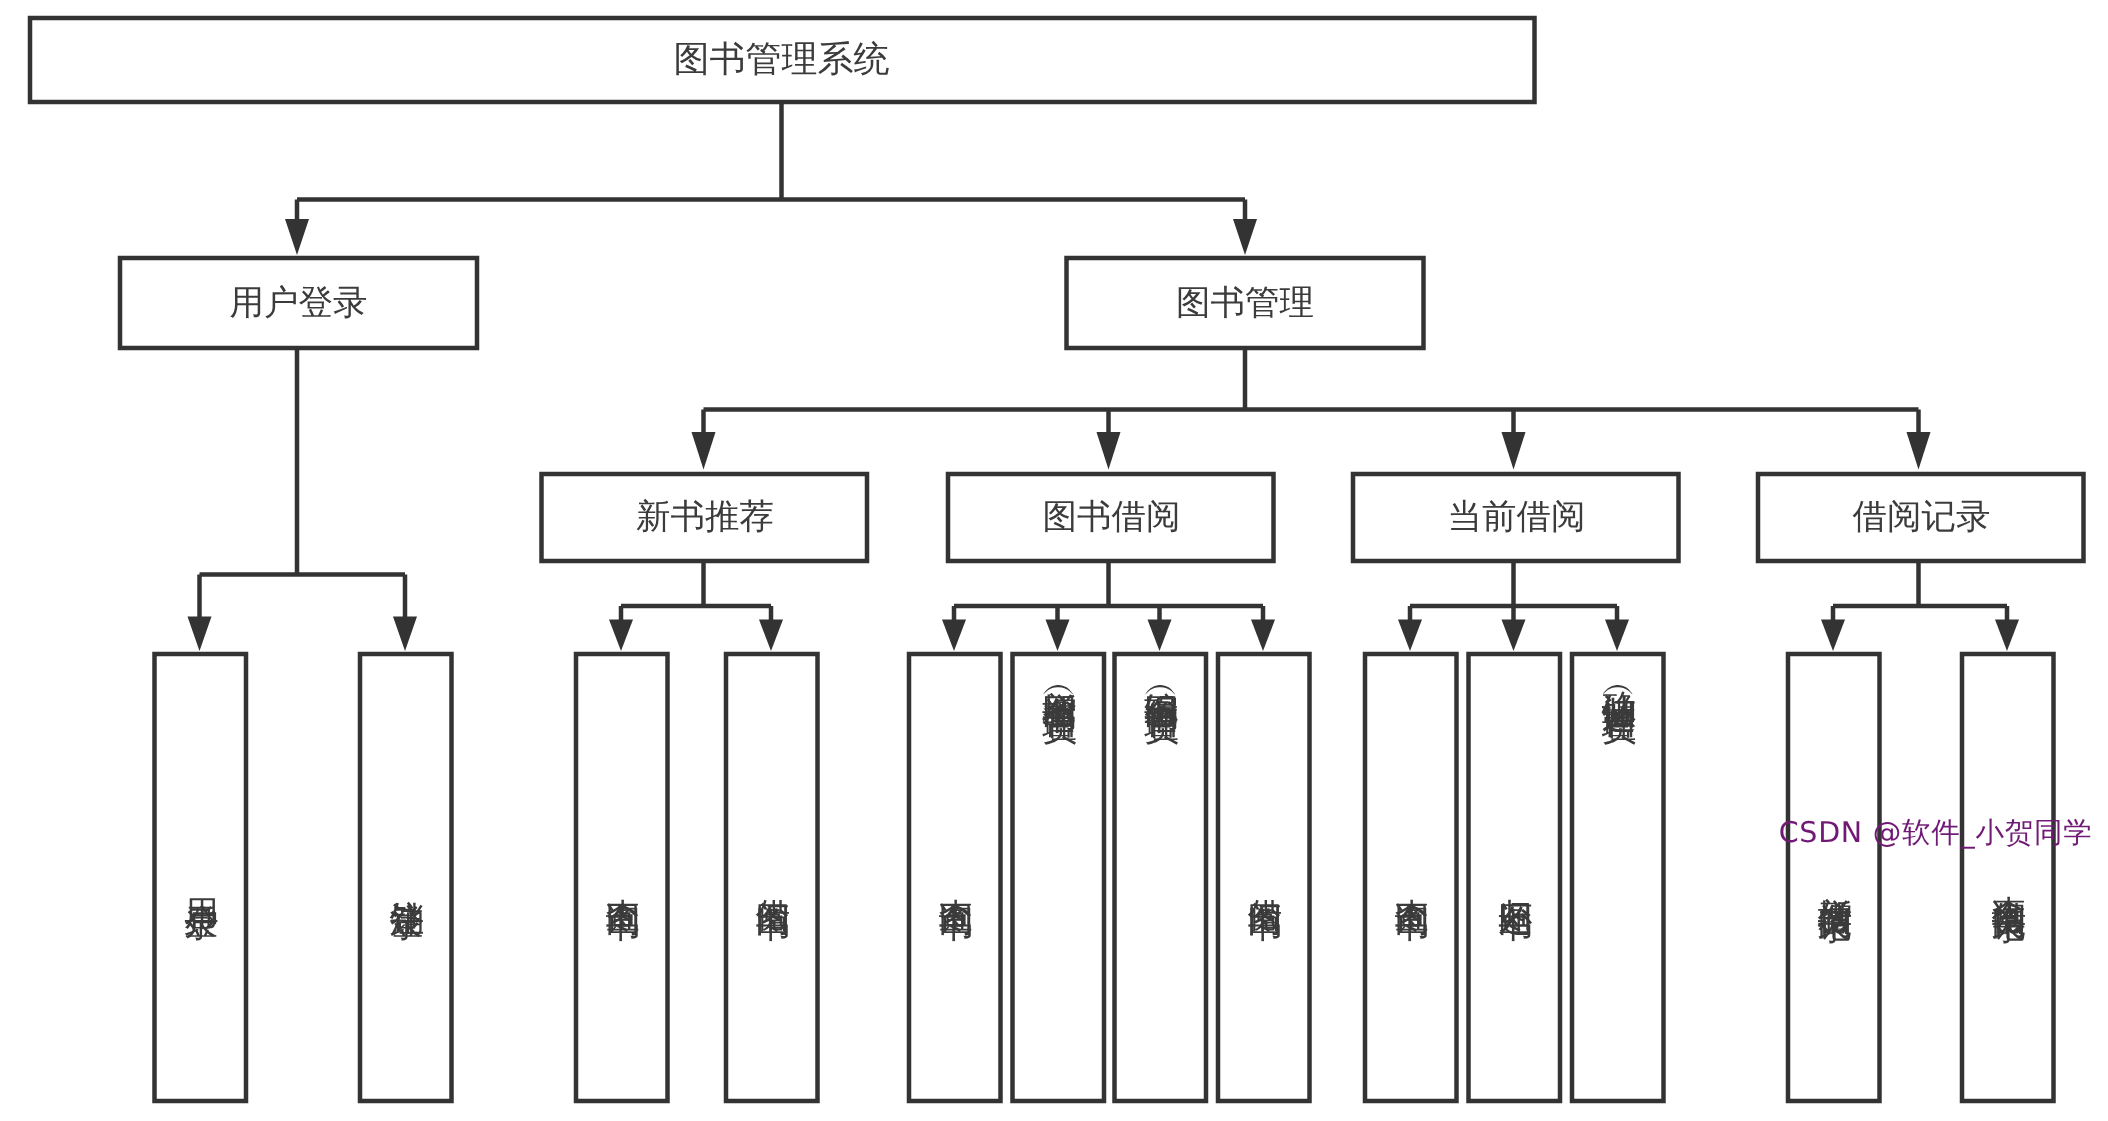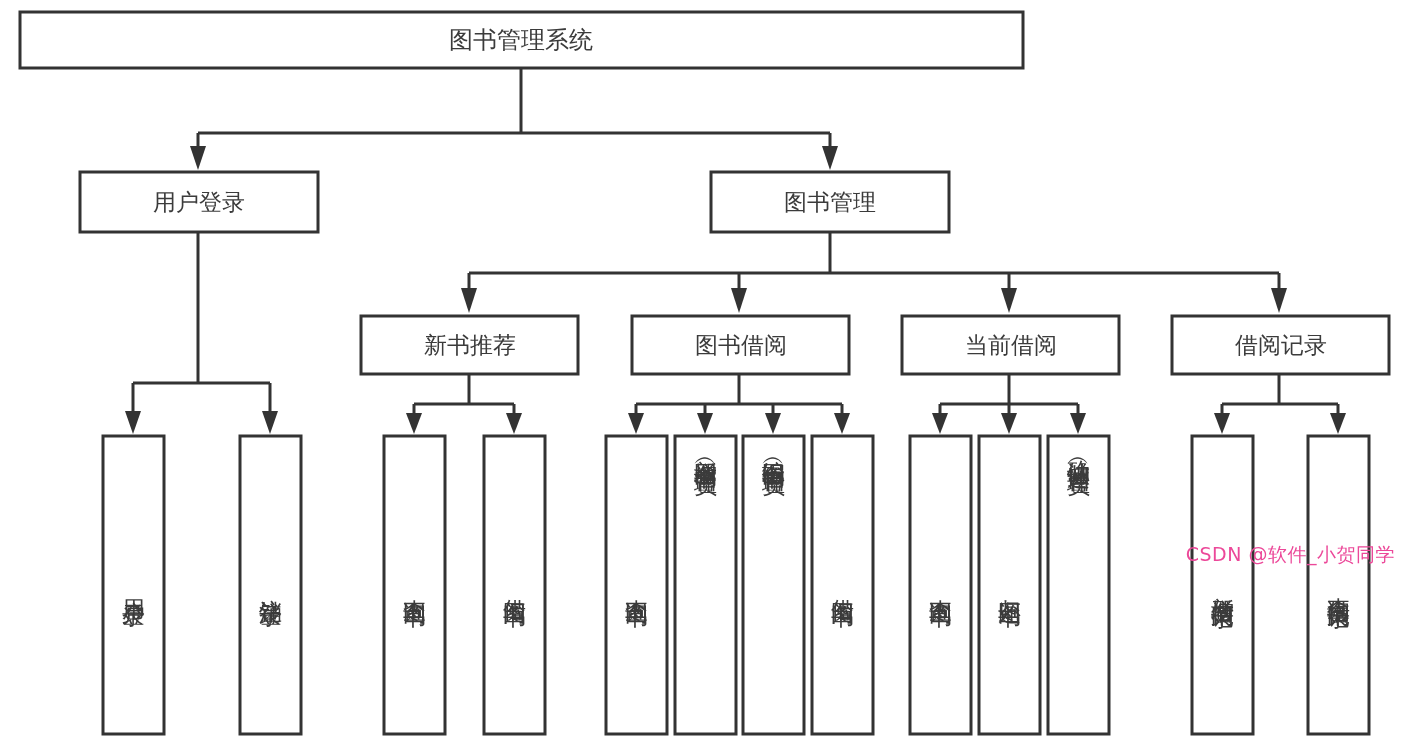--- a/index.html
+++ b/index.html
@@ -71,21 +71,21 @@
     letter-spacing: 2px;
     text-align: center;
     white-space: nowrap;
   }
   .watermark {
     position: absolute;
     right: 10px;
     bottom: 6px;
     font-family: "DejaVu Sans", "Liberation Sans", sans-serif;
     font-size: 19px;
-    color: #ec4899;
+    color: #701a75;
     letter-spacing: 0.5px;
     white-space: nowrap;
   }
 </style>
 </head>
 <body>
 
 <div id="diagram-root">
 
   <svg class="diagram-canvas" viewBox="0 0 1405 747" xmlns="http://www.w3.org/2000/svg">

